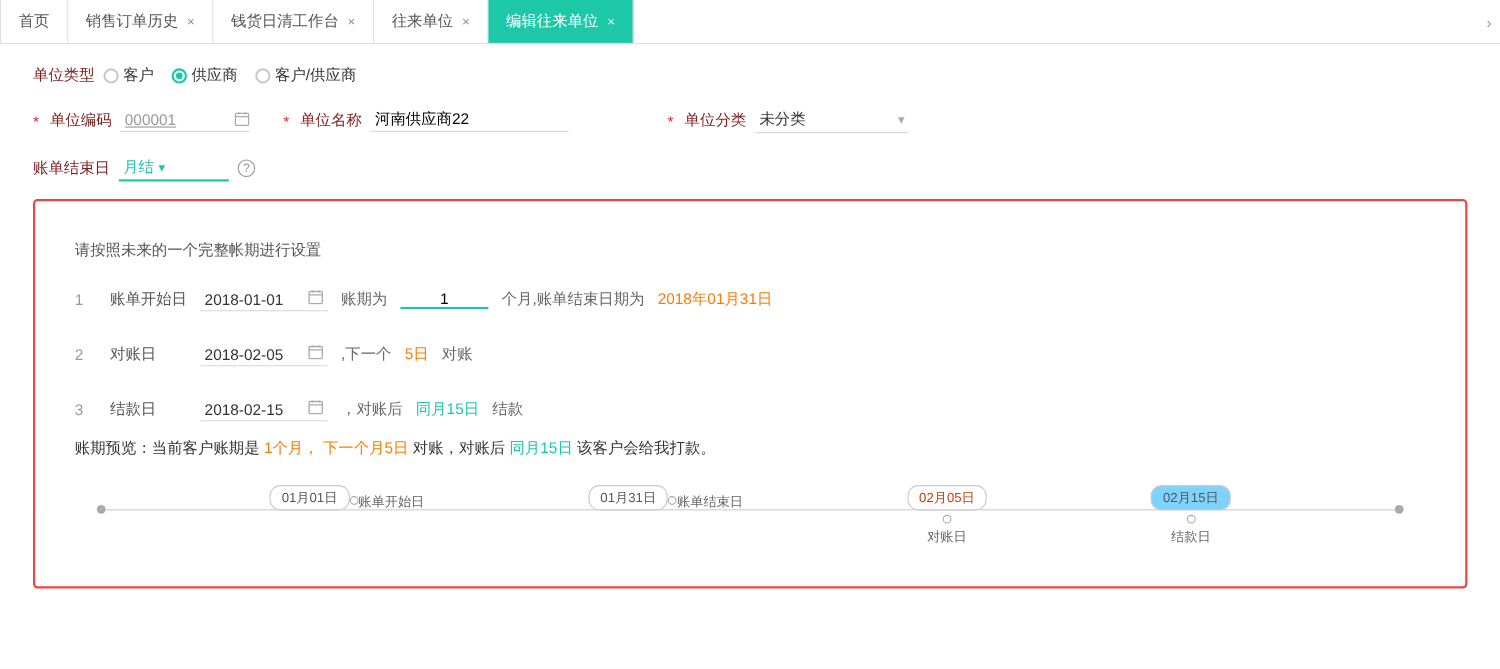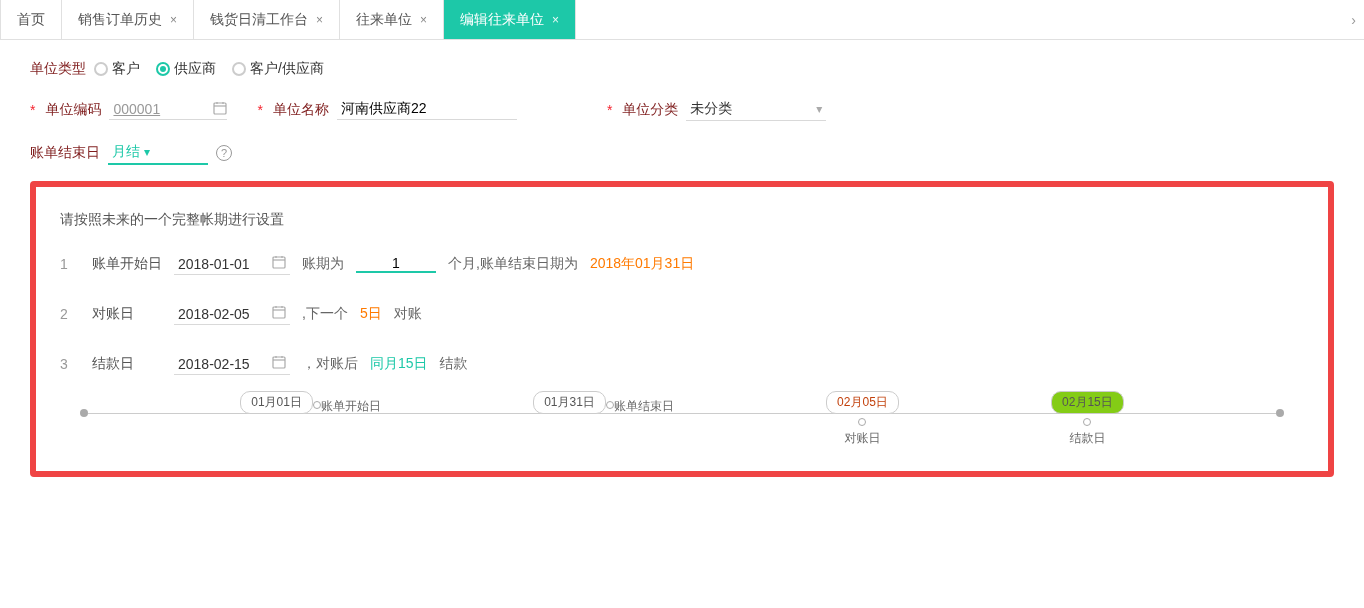--- a/index.html
+++ b/index.html
@@ -172,23 +172,23 @@
       display: inline-flex;
       align-items: center;
       justify-content: center;
       font-size: 11px;
       color: #999;
       cursor: pointer;
     }
 
     
     .panel {
-      border: 6px solid #ef4444;
+      border: 2px solid #ef4444;
       border-radius: 4px;
-      padding: 24px;
+      padding: 36px;
       margin-bottom: 22px;
     }
 
     .panel-subtitle {
       color: #555;
       margin-bottom: 24px;
       font-size: 14px;
     }
 
     
@@ -394,20 +394,28 @@
               <line x1="4" y1="1" x2="4" y2="3" stroke="#aaa" stroke-width="1.2"></line>
               <line x1="10" y1="1" x2="10" y2="3" stroke="#aaa" stroke-width="1.2"></line>
             </svg>
         </span>
       </div>
       <span class="text-muted">，对账后</span>
       <span class="text-teal">同月15日</span>
       <span class="text-muted">结款</span>
     </div>
 
+    <div class="preview-text" style="margin-top: 8px; margin-bottom: 24px;">
+      <span>账期预览：当前客户账期是</span>
+      <span class="text-orange">1个月，</span>
+      <span class="text-orange">下一个月5日</span>
+      <span>对账，对账后</span>
+      <span class="text-teal">同月15日</span>
+      <span>该客户会给我打款。</span>
+    </div>
 
     <div style="position:relative; padding: 0 20px;">
 
       <div style="position:absolute; top: 22px; left: 28px; right: 28px; height:1px; background:#ccc; z-index:0;"></div>
 
       <div style="display:flex; align-items:flex-start; justify-content:space-between; position:relative; z-index:1;">
 
         <div style="display:flex;flex-direction:column;align-items:center;margin-top:18px;">
           <div style="width:8px;height:8px;border-radius:50%;background:#aaa;"></div>
         </div>
@@ -424,21 +432,21 @@
           <div style="font-size:12px;color:#666;margin-top:4px;">账单结束日</div>
         </div>
 
         <div style="display:flex;flex-direction:column;align-items:center;">
           <div style="border:1px solid #ccc;border-radius:10px;padding:2px 10px;font-size:12px;color:#c2410c;background:#fff;margin-bottom:4px;white-space:nowrap;">02月05日</div>
           <div style="width:8px;height:8px;border-radius:50%;border:1.5px solid #aaa;background:#fff;"></div>
           <div style="font-size:12px;color:#666;margin-top:4px;">对账日</div>
         </div>
 
         <div style="display:flex;flex-direction:column;align-items:center;">
-          <div style="border:1px solid #ccc;border-radius:10px;padding:2px 10px;font-size:12px;color:#555;background:#84cc16;margin-bottom:4px;white-space:nowrap;">02月15日</div>
+          <div style="border:1px solid #ccc;border-radius:10px;padding:2px 10px;font-size:12px;color:#555;background:#7dd3fc;margin-bottom:4px;white-space:nowrap;">02月15日</div>
           <div style="width:8px;height:8px;border-radius:50%;border:1.5px solid #aaa;background:#fff;"></div>
           <div style="font-size:12px;color:#666;margin-top:4px;">结款日</div>
         </div>
 
         <div style="display:flex;flex-direction:column;align-items:center;margin-top:18px;">
           <div style="width:8px;height:8px;border-radius:50%;background:#aaa;"></div>
         </div>
       </div>
     </div>
 

